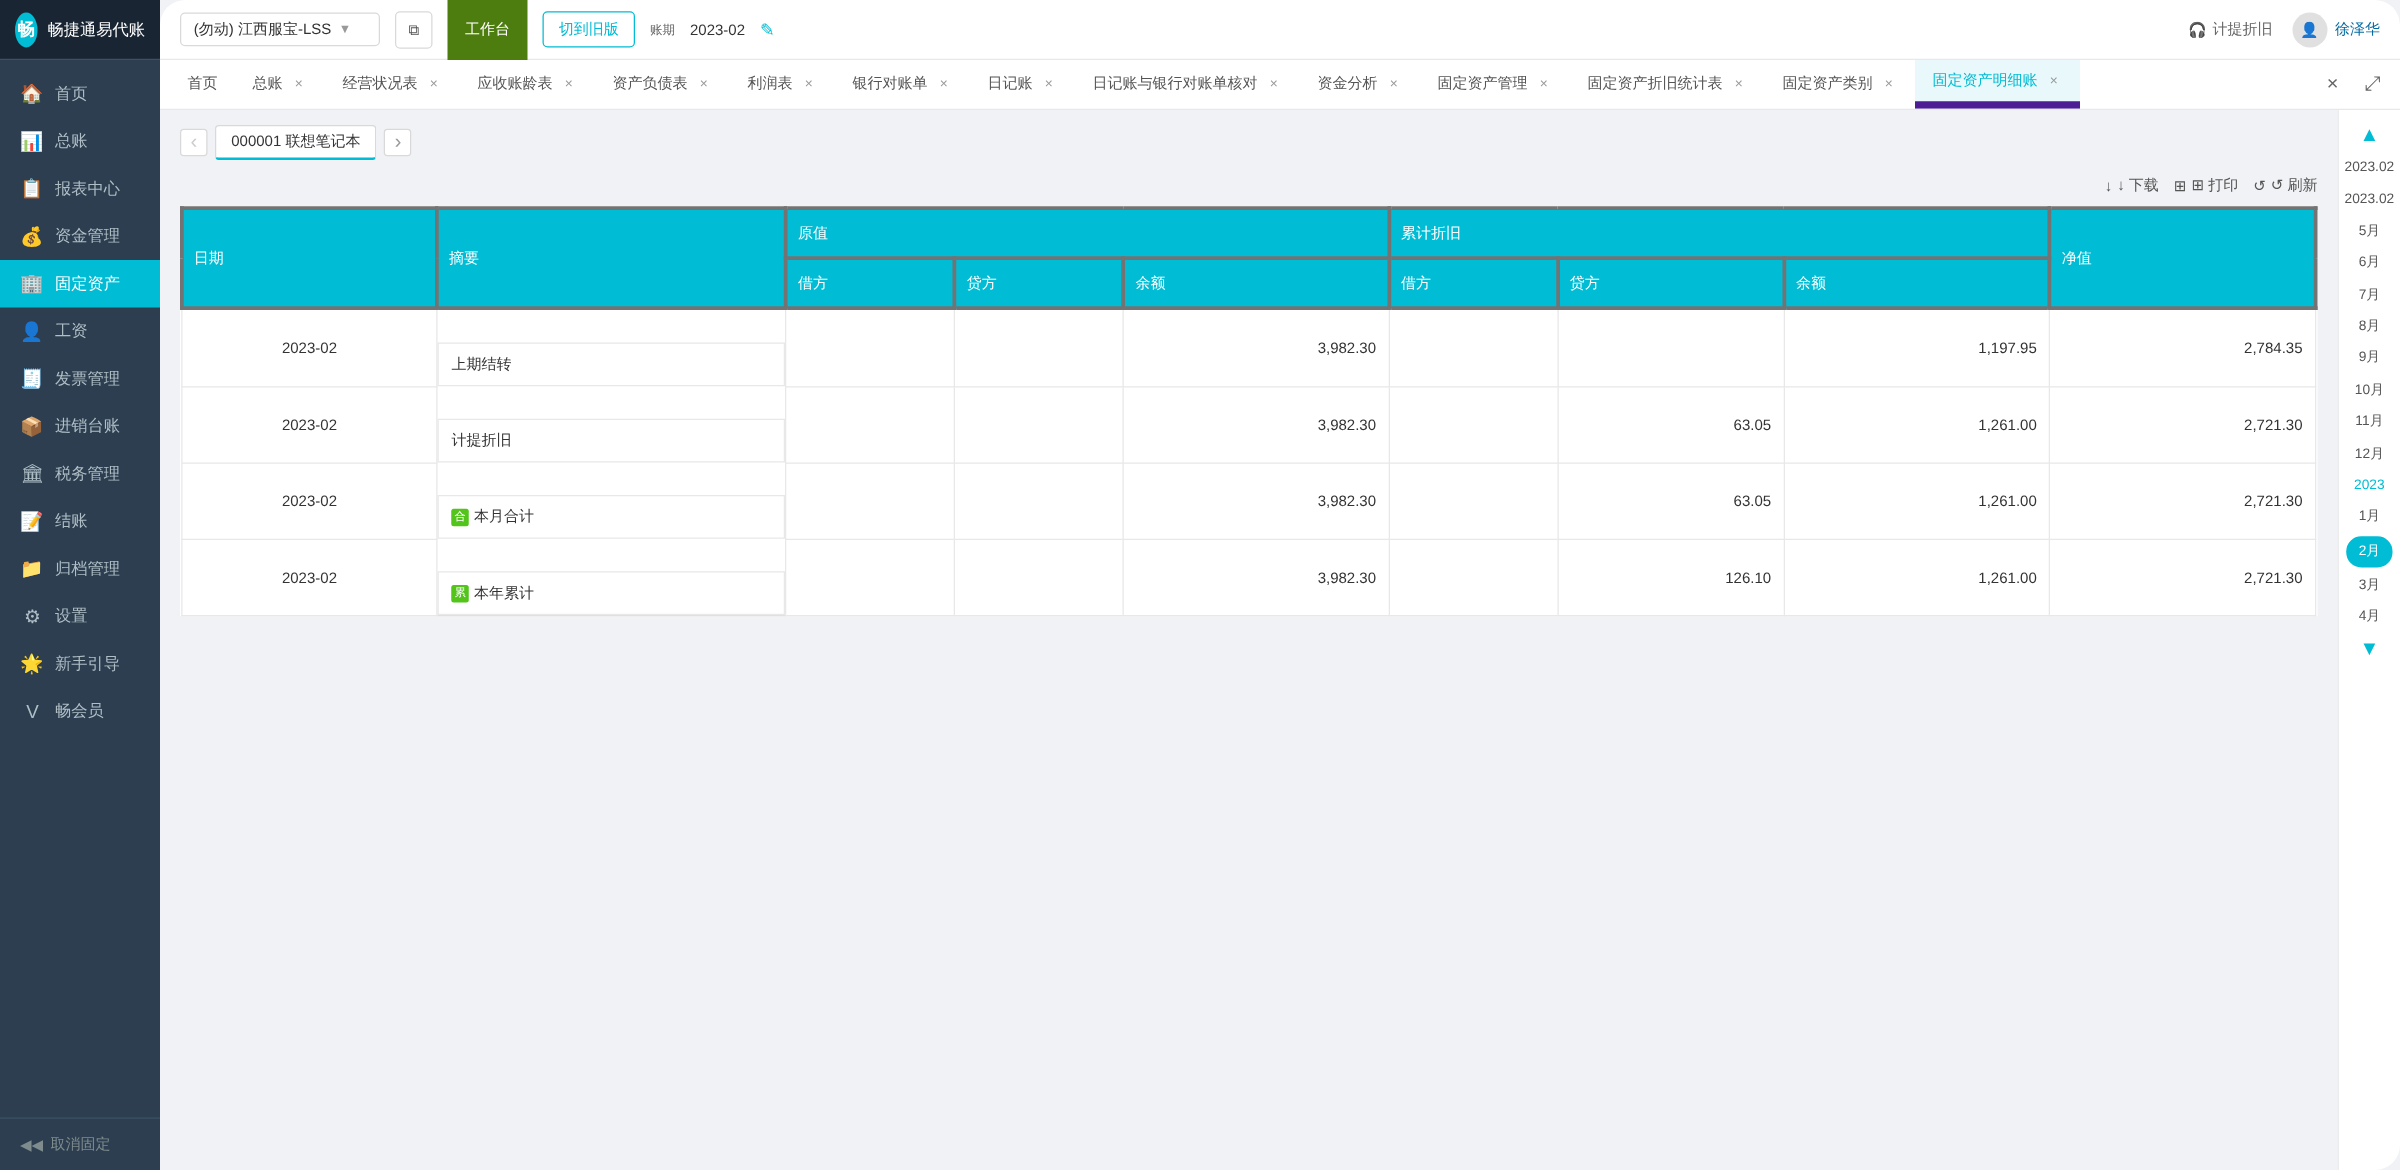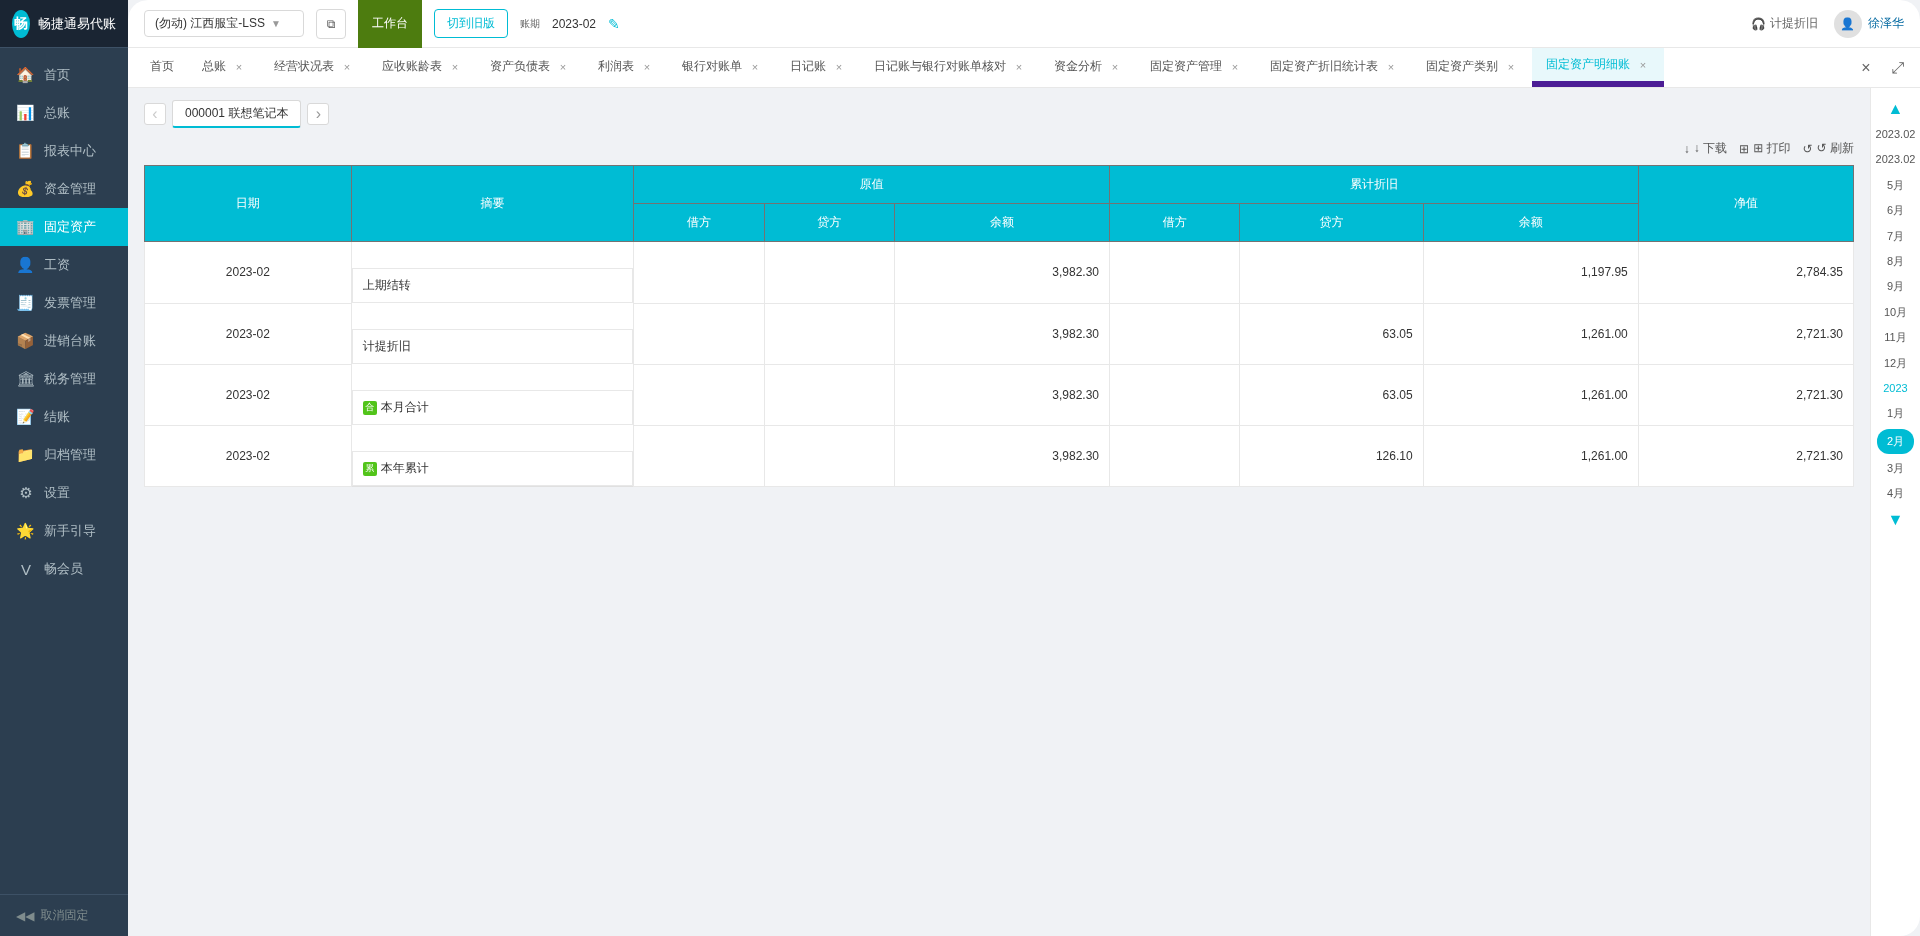--- a/index.html
+++ b/index.html
@@ -190,22 +190,22 @@
       border-collapse: collapse;
       background: #fff;
       border: 1px solid #e0e0e0;
     }
     .data-table th {
       background: #00bcd4;
       color: #fff;
       font-weight: 500;
       font-size: 12px;
       padding: 10px 8px;
-      text-align: center;
-      border: 1px solid #737373;
+      text-align: left;
+      border: 3px solid #737373;
       white-space: nowrap;
     }
     .data-table td {
       padding: 8px 10px;
       font-size: 12px;
       color: #333;
       border: 1px solid #e8e8e8;
       text-align: center;
       white-space: nowrap;
     }

